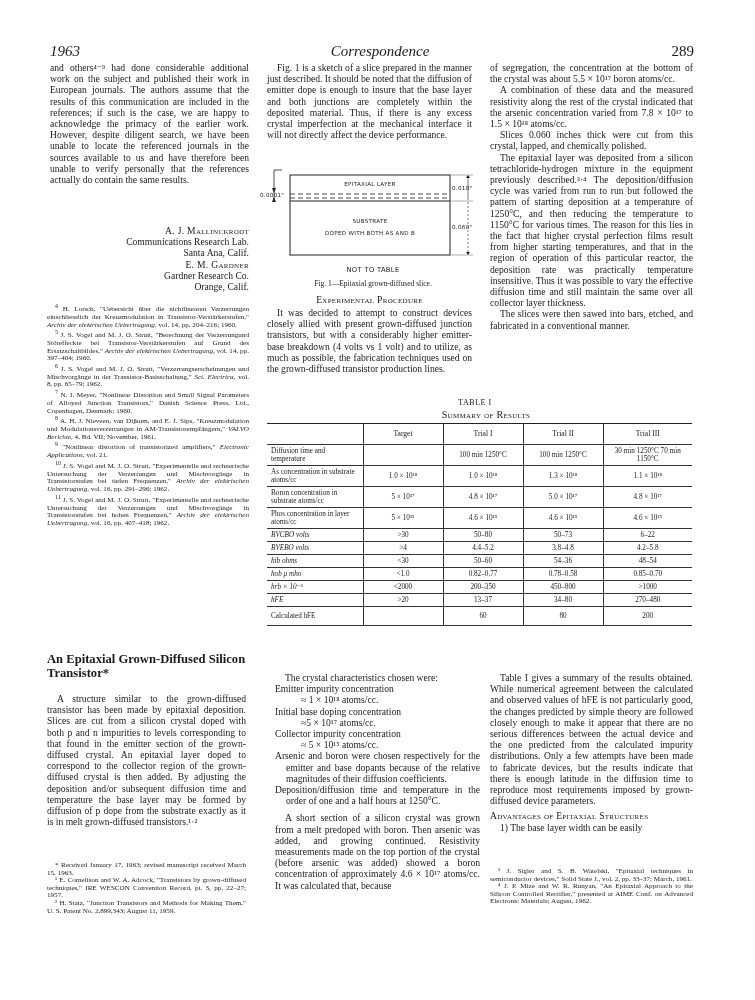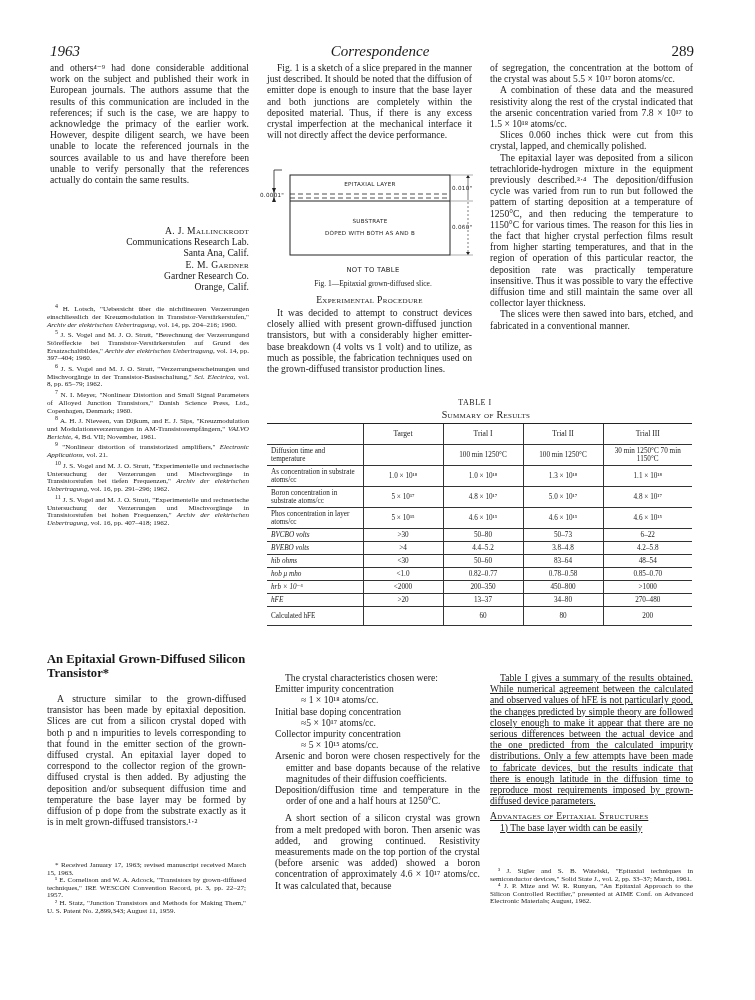--- a/index.html
+++ b/index.html
@@ -158,21 +158,21 @@
           <td class="l" style="font-style:italic">BVEBO volts</td>
           <td class="c">&gt;4</td>
           <td class="c">4.4–5.2</td>
           <td class="c">3.8–4.8</td>
           <td class="c">4.2–5.8</td>
         </tr>
     <tr>
           <td class="l" style="font-style:italic">hib ohms</td>
           <td class="c">&lt;30</td>
           <td class="c">50–60</td>
-          <td class="c">83–64</td>
+          <td class="c">54–36</td>
           <td class="c">48–54</td>
         </tr>
     <tr>
           <td class="l" style="font-style:italic">hob μ mho</td>
           <td class="c">&lt;1.0</td>
           <td class="c">0.82–0.77</td>
           <td class="c">0.78–0.58</td>
           <td class="c">0.85–0.70</td>
         </tr>
     <tr>
@@ -216,21 +216,21 @@
   <p class="ind">≈ 1 × 10¹⁸ atoms/cc.</p>
   <p class="noind">Initial base doping concentration</p>
   <p class="ind">≈5 × 10¹⁷ atoms/cc.</p>
   <p class="noind">Collector impurity concentration</p>
   <p class="ind">≈ 5 × 10¹⁵ atoms/cc.</p>
   <p class="hang" style="padding-left:11px;text-indent:-11px;">Arsenic and boron were chosen respectively for the emitter and base dopants because of the relative magnitudes of their diffusion coefficients.</p>
   <p class="hang" style="padding-left:11px;text-indent:-11px;">Deposition/diffusion time and temperature in the order of one and a half hours at 1250°C.</p>
   <p style="margin-top:6px;">A short section of a silicon crystal was grown from a melt predoped with boron. Then arsenic was added, and growing continued. Resistivity measurements made on the top portion of the crystal (before arsenic was added) showed a boron concentration of approximately 4.6 × 10¹⁷ atoms/cc. It was calculated that, because</p>
 </div>
 
-<div class="abs txt" style="left:490px;top:672px;width:203px;text-decoration:underline;">
+<div class="abs txt" style="left:490px;top:672px;width:203px;">
   <p>Table I gives a summary of the results obtained. While numerical agreement between the calculated and observed values of hFE is not particularly good, the changes predicted by simple theory are followed closely enough to make it appear that there are no serious differences between the actual device and the one predicted from the calculated impurity distributions. Only a few attempts have been made to fabricate devices, but the results indicate that there is enough latitude in the diffusion time to reproduce most requirements imposed by grown-diffused device parameters.</p>
   <p class="noind sc" style="margin-top:4px;">Advantages of Epitaxial Structures</p>
   <p>1) The base layer width can be easily</p>
 </div>
 <div class="abs fn" style="left:490px;top:868px;width:203px;">
   <p>³ J. Sigler and S. B. Watelski, "Epitaxial techniques in semiconductor devices," Solid State J., vol. 2, pp. 33–37; March, 1961.</p>
   <p>⁴ J. P. Mize and W. R. Runyan, "An Epitaxial Approach to the Silicon Controlled Rectifier," presented at AIME Conf. on Advanced Electronic Materials; August, 1962.</p>
 </div>
 
 </body></html>

